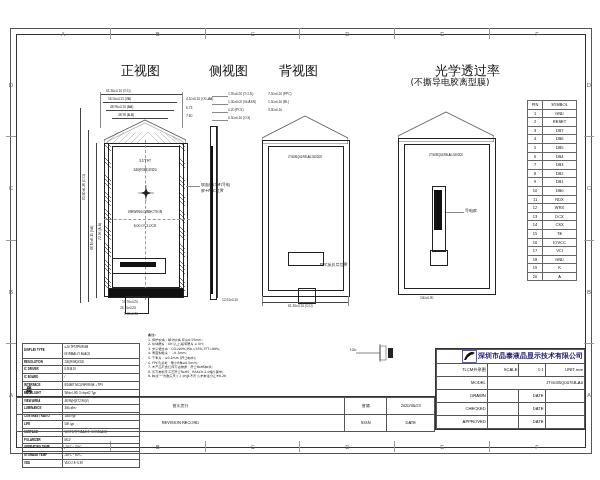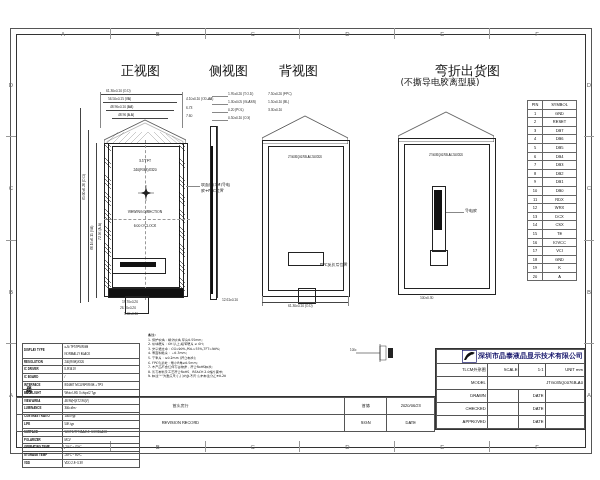--- a/index.html
+++ b/index.html
@@ -115,22 +115,22 @@
       <div class="zrow">C</div>
       <div class="zrow">B</div>
       <div class="zrow">A</div>
     </div>
 
   <div class="vertlabel" style="left:24px;top:380px;">产品规格</div>
 
   <div class="vtitle" style="left:100px;top:62px;width:60px;">正视图</div>
   <div class="vtitle" style="left:188px;top:62px;width:60px;">侧视图</div>
   <div class="vtitle" style="left:258px;top:62px;width:60px;">背视图</div>
-  <div class="vtitle" style="left:390px;top:62px;width:110px;">弯折出货图</div>
-  <div class="vsub" style="left:380px;top:76px;width:120px;">(不撕导电胶离型膜)</div>
+  <div class="vtitle" style="left:390px;top:62px;width:110px;">光学透过率</div>
+  <div class="vsub" style="left:390px;top:76px;width:120px;">(不撕导电胶离型膜)</div>
 
   <div>
 
     <div class="dim" style="left:106px;top:89px;">61.30±0.10 (O.D)</div>
     <div class="dim" style="left:108px;top:97px;">56.50±0.15 (VA)</div>
     <div class="dim" style="left:110px;top:105px;">48.96±0.10 (AA)</div>
     <div class="dim" style="left:118px;top:113px;">48.96 (A.A)</div>
 
     <div class="ln lnh" style="left:100px;top:94px;width:82px;"></div>
     <div class="ln lnh" style="left:103px;top:102px;width:74px;"></div>

